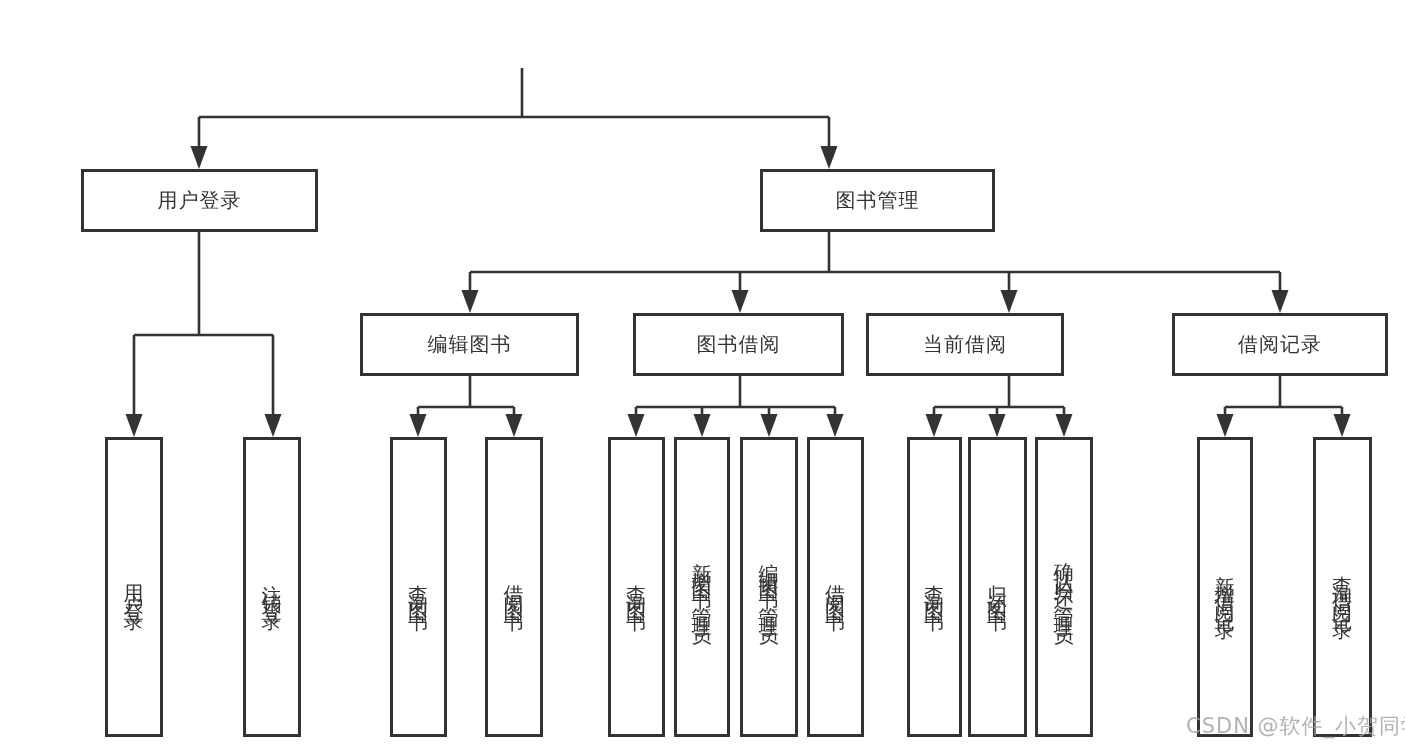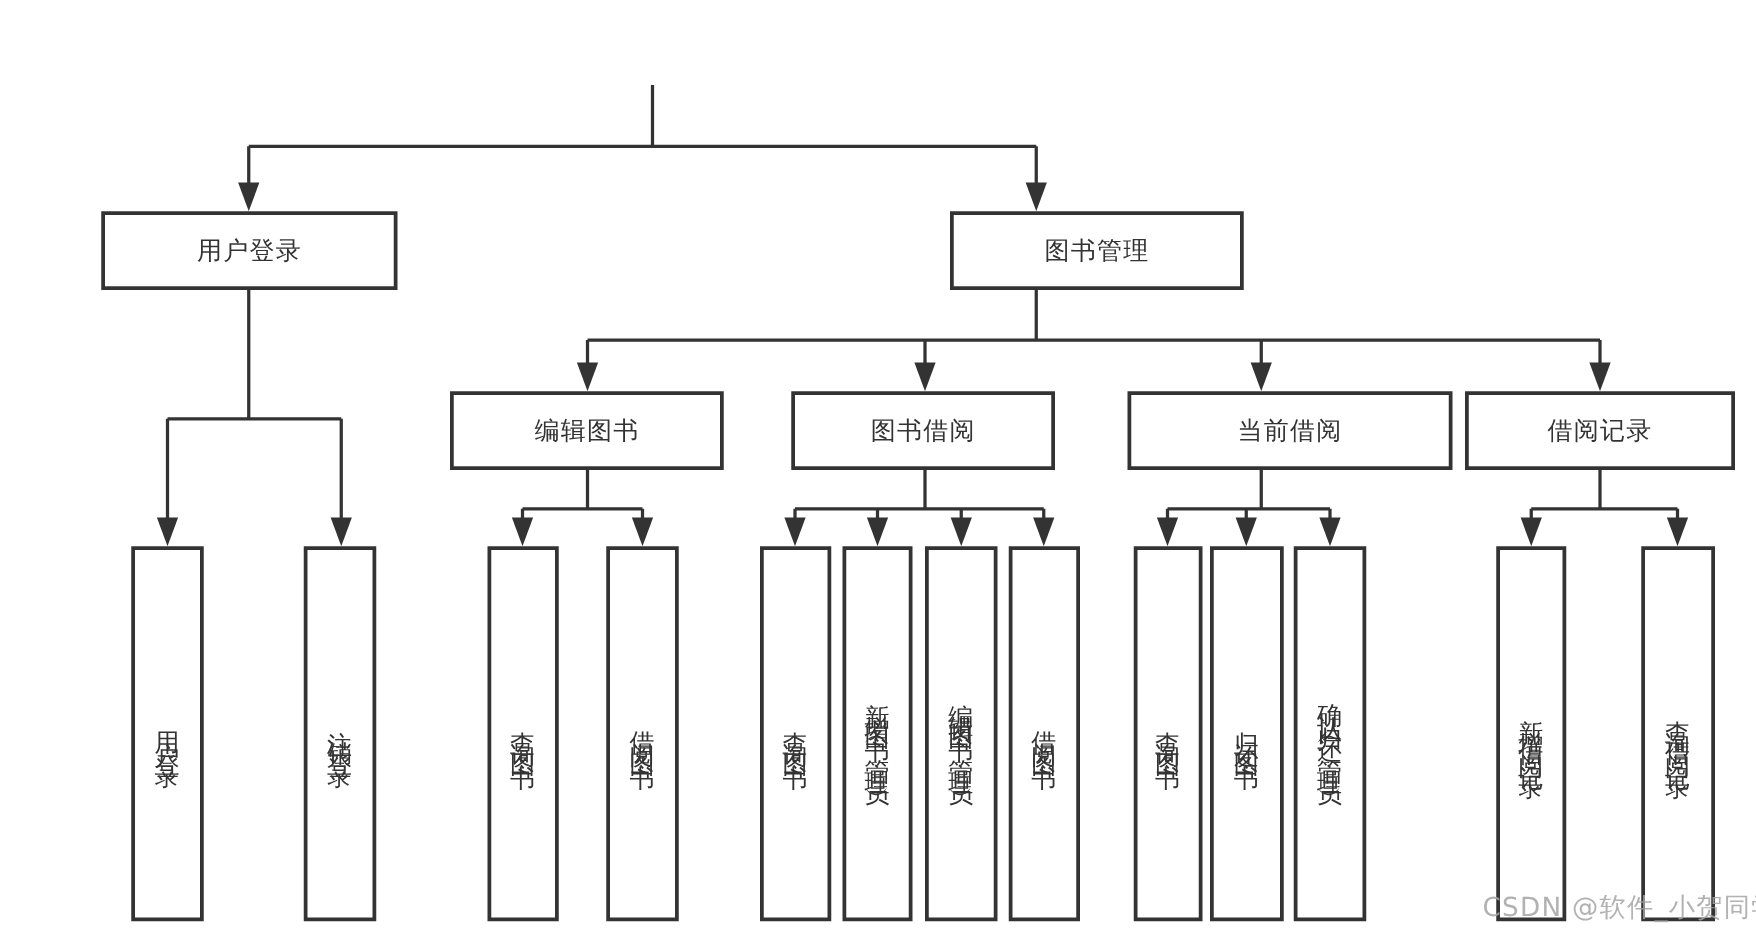--- a/index.html
+++ b/index.html
@@ -109,21 +109,21 @@
   <div class="box hbox" style="left:712px; top:169px; width:235px;margin-left:48px;">
     <span>图书管理</span>
   </div>
 
   <div class="box hbox" style="left:360px; top:313px; width:219px;">
     <span>编辑图书</span>
   </div>
   <div class="box hbox" style="left:633px; top:313px; width:211px;">
     <span>图书借阅</span>
   </div>
-  <div class="box hbox" style="left:902px; top:313px; width:260px;">
+  <div class="box hbox" style="left:866px; top:313px; width:198px;">
     <span>当前借阅</span>
   </div>
   <div class="box hbox" style="left:1172px; top:313px; width:216px;">
     <span>借阅记录</span>
   </div>
 
   <div class="box leaf" style="left:105px; width:58px;">
     <span>用户登录</span>
   </div>
   <div class="box leaf" style="left:243px; width:58px;">

